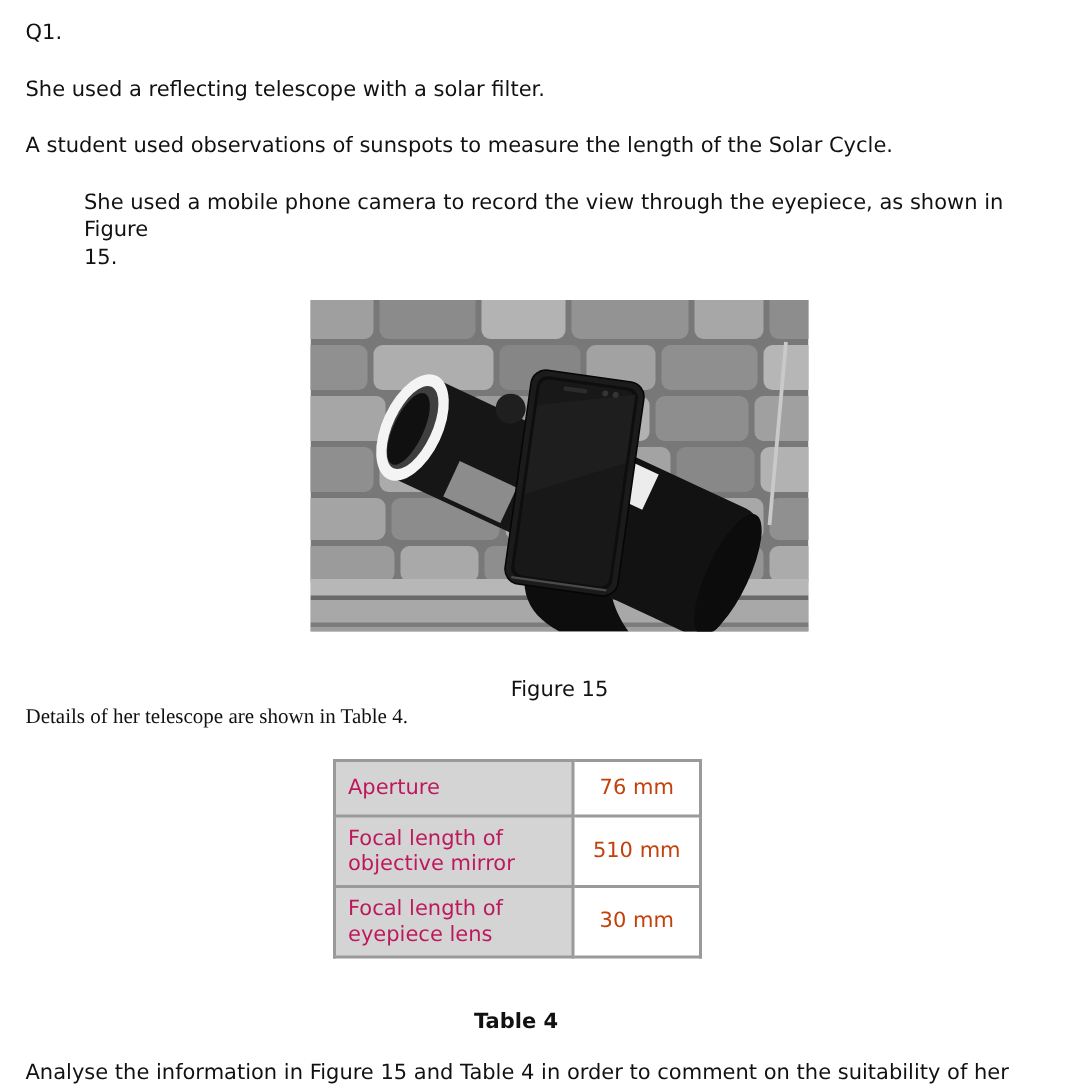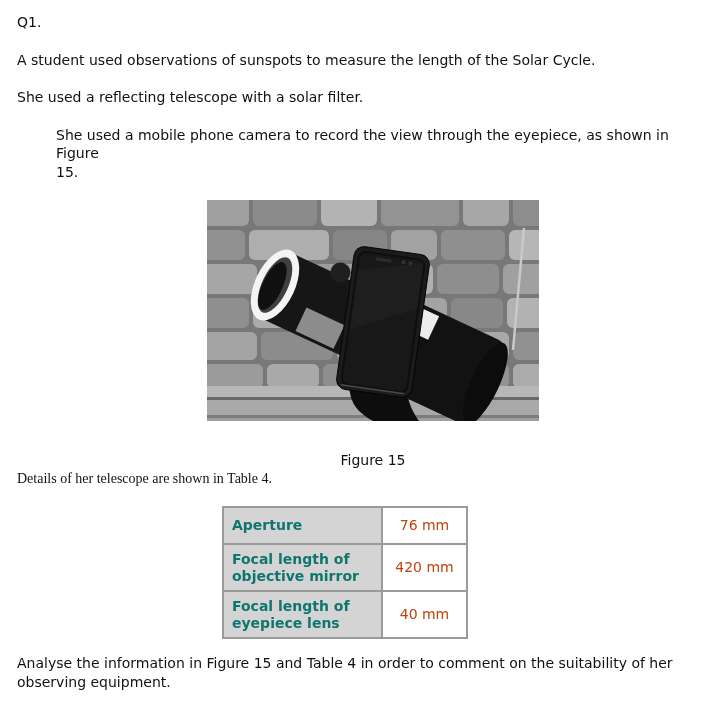--- a/index.html
+++ b/index.html
@@ -44,24 +44,24 @@
     margin: 18px 0 0 205px;
   }
   table.spec td {
     border: 2px solid #9a9a9a;
     vertical-align: middle;
   }
   td.label-cell {
     background: #d4d4d4;
     width: 149px;
     padding: 0 0 0 8px;
-    font-weight: bold;
+    font-weight: normal;
     font-size: 14px;
     line-height: 17px;
-    color: #0f766e;
+    color: #be185d;
     white-space: pre-line;
   }
   td.value-cell {
     background: #ffffff;
     width: 81px;
     text-align: center;
     font-size: 14px;
     color: #c2410c;
   }
   tr.r1 { height: 37px; }
@@ -76,23 +76,23 @@
   }
   .closing { margin: 15px 0 0 0; }
 </style>
 </head>
 <body>
 
 <div class="page">
 
   <p class="para">Q1.</p>
 
+  <p class="para">She used a reflecting telescope with a solar filter.</p>
+
   <p class="para">A student used observations of sunspots to measure the length of the Solar Cycle.</p>
-
-  <p class="para">She used a reflecting telescope with a solar filter.</p>
 
   <p class="para ml">She used a mobile phone camera to record the view through the eyepiece, as shown in Figure
 15.</p>
 
   <div class="figure-wrap">
     
     <svg width="332" height="221" viewBox="0 0 332 221">
 
       <rect x="0" y="0" width="332" height="221" fill="#787878"></rect>
 
@@ -181,27 +181,28 @@
 
   <table class="spec">
     <tbody>
       <tr class="r1">
         <td class="label-cell">Aperture</td>
         <td class="value-cell">76 mm</td>
       </tr>
       <tr class="r2">
         <td class="label-cell">Focal length of
 objective mirror</td>
-        <td class="value-cell">420 mm</td>
+        <td class="value-cell">510 mm</td>
       </tr>
       <tr class="r3">
         <td class="label-cell">Focal length of
 eyepiece lens</td>
-        <td class="value-cell">40 mm</td>
+        <td class="value-cell">30 mm</td>
       </tr>
     </tbody>
   </table>
 
+  <div class="table-caption">Table 4</div>
 
   <p class="para ml closing">Analyse the information in Figure 15 and Table 4 in order to comment on the suitability of her
 observing equipment.</p>
 
 </div>
 
 </body></html>

